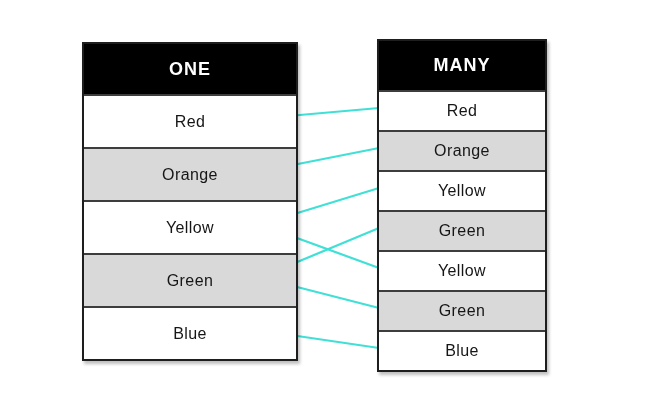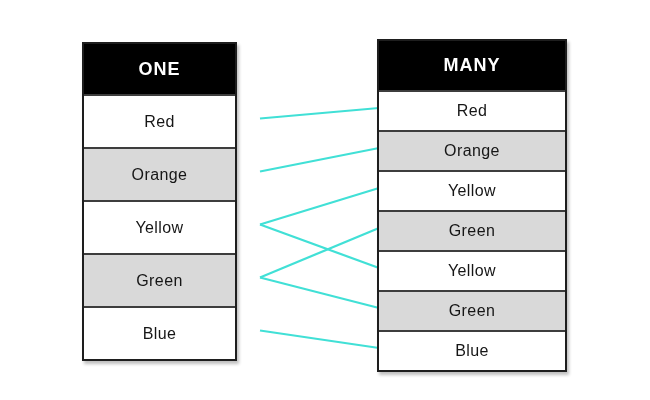--- a/index.html
+++ b/index.html
@@ -47,24 +47,24 @@
     border-top: 2px solid #3d3d3d;
     background: var(--row-bg, #ffffff);
     color: #161616;
     font-size: 16px;
     letter-spacing: 0.4px;
   }
   .row.shaded {
     background: var(--row-shaded-bg, #d9d9d9);
     align-items: center;
   }
-  #one-table { left: 82px; top: 42px; width: 155px; }
+  #one-table { left: 82px; top: 42px; width: 216px; }
   #one-table .table-header { height: 50px; }
   #one-table .row { height: 53px; }
-  #many-table { left: 377px; top: 39px; width: 190px; }
+  #many-table { left: 377px; top: 39px; width: 170px; }
   #many-table .table-header { height: 49px; }
   #many-table .row { height: 40px; }
 </style>
 </head>
 <body>
 
 <div class="canvas">
 
   <svg id="connector-svg" viewBox="0 0 650 400" xmlns="http://www.w3.org/2000/svg">
       <line x1="260" y1="118.5" x2="379" y2="108" stroke="#41e0d6" stroke-width="2.2"></line>

